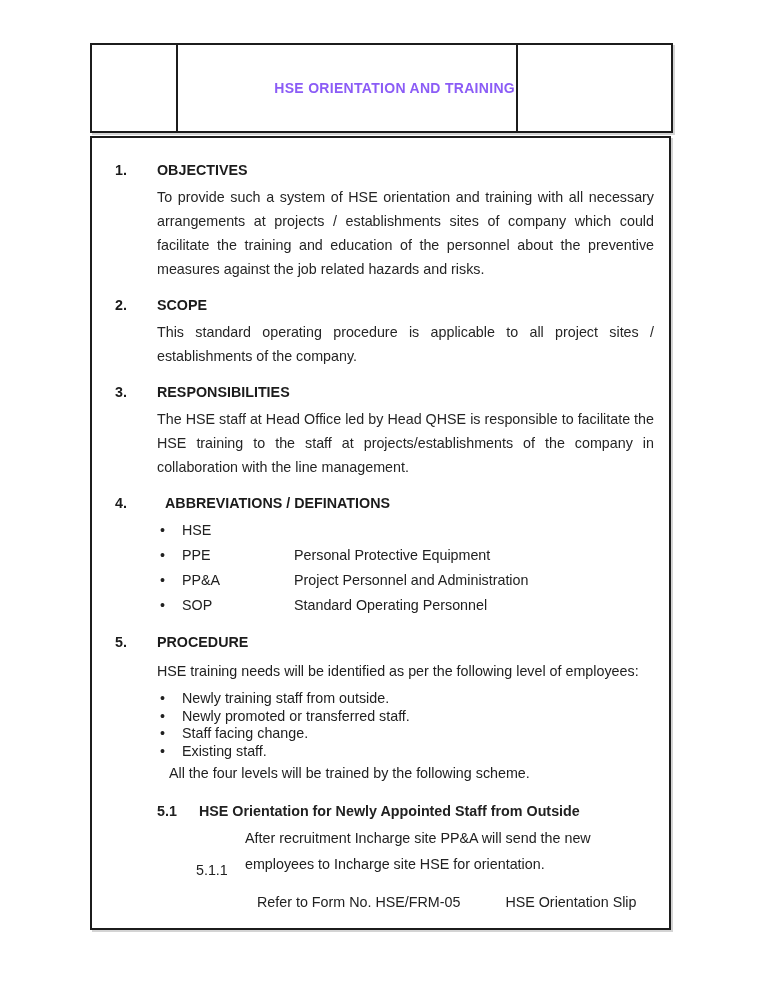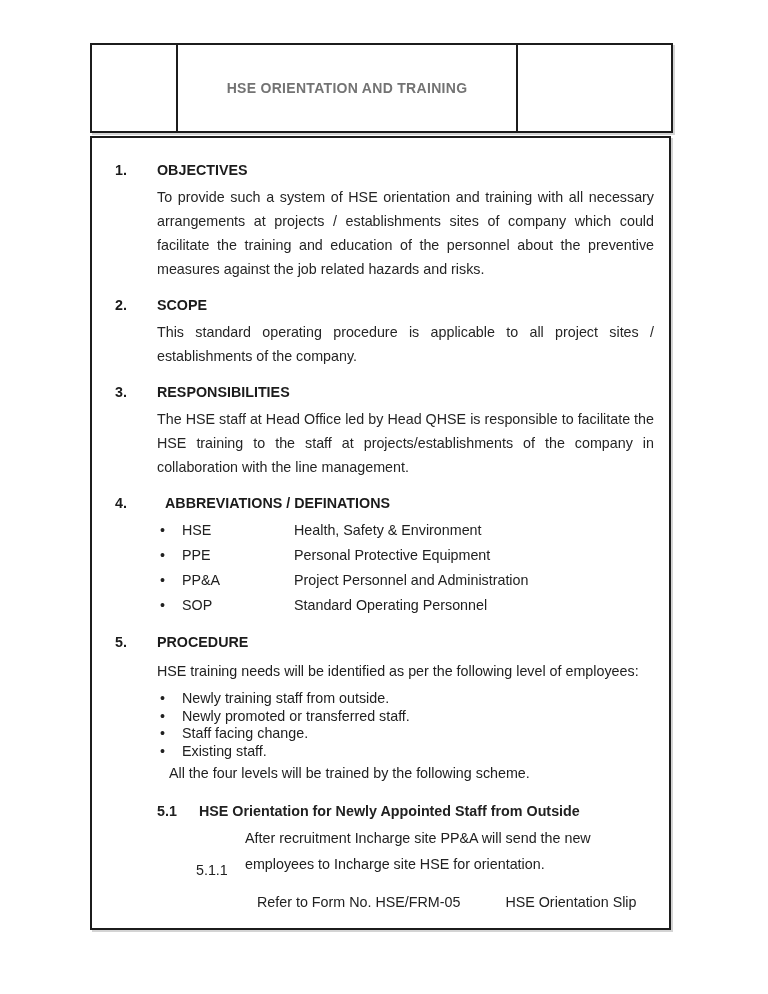--- a/index.html
+++ b/index.html
@@ -31,25 +31,25 @@
     border-collapse: collapse;
     table-layout: fixed;
     box-shadow: 2px 2px 0 rgba(160,160,160,0.45);
   }
   .header-table td {
     border: 2px solid #1c1c1c;
     background: #ffffff;
     vertical-align: middle;
   }
   .title-cell {
-    text-align: center;
+    text-align: right;
     font-weight: 700;
     font-size: 14px;
     letter-spacing: 0.3px;
-    color: #737373;
+    color: #8b5cf6;
   }
   
   .content-box {
     position: absolute;
     left: 90px;
     top: 136px;
     width: 581px;
     height: 794px;
     border: 2px solid #1c1c1c;
     box-sizing: border-box;
@@ -167,21 +167,20 @@
     </div>
 
     <div class="section">
       <div class="sec-num">4.</div>
       <div class="sec-body">
         <span class="sec-title indented">ABBREVIATIONS / DEFINATIONS</span>
         <div class="abbr-list">
           <div class="abbr-row">
             <span class="abbr-bullet">•</span>
             <span class="abbr-term">HSE</span>
-            <span class="abbr-def">Health, Safety &amp; Environment</span>
           </div>
           <div class="abbr-row">
             <span class="abbr-bullet">•</span>
             <span class="abbr-term">PPE</span>
             <span class="abbr-def">Personal Protective Equipment</span>
           </div>
           <div class="abbr-row">
             <span class="abbr-bullet">•</span>
             <span class="abbr-term">PP&amp;A</span>
             <span class="abbr-def">Project Personnel and Administration</span>

